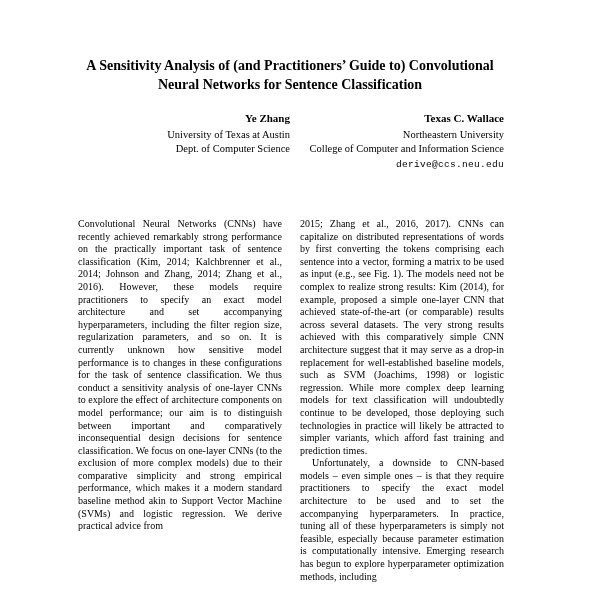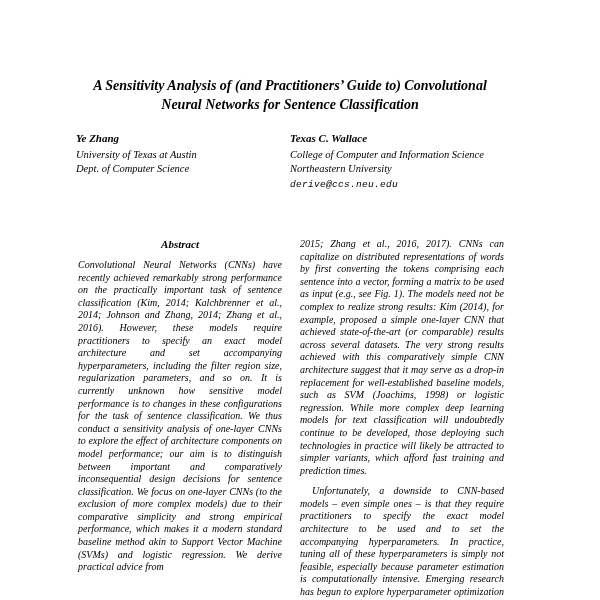--- a/index.html
+++ b/index.html
@@ -11,39 +11,38 @@
     height: 600px;
     background: #ffffff;
     color: #000000;
     font-family: "Liberation Serif", serif;
     overflow: hidden;
   }
   .page {
     box-sizing: border-box;
     width: 576px;
     height: 600px;
-    padding: 76px 72px 0 76px;
+    padding: 56px 72px 0 76px;
     overflow: hidden;
-    font-style: italic;
   }
   .title {
     font-size: 14px;
     font-weight: bold;
     text-align: center;
     line-height: 19px;
     margin: 0 auto;
     max-width: 446px;
   }
   .authors {
     display: flex;
     margin-top: 17px;
   }
   .author {
     flex: 1;
-    text-align: left;
+    text-align: right;
     font-size: 10.5px;
     line-height: 14px;
   }
   .author-name {
     font-weight: bold;
     font-size: 11px;
     margin-bottom: 3px;
   }
   .author-email {
     font-family: "Liberation Mono", monospace;
@@ -68,21 +67,21 @@
   }
   .para {
     font-size: 10px;
     line-height: 12.6px;
     text-align: justify;
     margin: 0;
     hyphens: auto;
     -webkit-hyphens: auto;
   }
   .para + .para {
-    margin-top: 8px;
+    margin-top: 0;
   }
   .indent {
     text-indent: 12px;
   }
   .abstract-col {
     padding: 0 2px;
   }
 </style>
 </head>
 <body>
@@ -94,31 +93,30 @@
   <div class="authors">
 
     <div class="author">
       <div class="author-name">Ye Zhang</div>
       <div class="author-affil">University of Texas at Austin</div>
       <div class="author-affil">Dept. of Computer Science</div>
     </div>
 
     <div class="author">
       <div class="author-name">Texas C. Wallace</div>
+      <div class="author-affil">Northeastern University</div>
       <div class="author-affil">College of Computer and Information Science</div>
-      <div class="author-affil">Northeastern University</div>
       <div class="author-email">derive@ccs.neu.edu</div>
     </div>
 
   </div>
 
   <div class="columns">
 
     <div class="col abstract-col">
-      <div class="abstract-heading">Abstract</div>
       <p class="para">Convolutional Neural Networks (CNNs) have recently achieved remarkably strong performance on the practically important task of sentence classification (Kim, 2014; Kalchbrenner et al., 2014; Johnson and Zhang, 2014; Zhang et al., 2016). However, these models require practitioners to specify an exact model architecture and set accompanying hyperparameters, including the filter region size, regularization parameters, and so on. It is currently unknown how sensitive model performance is to changes in these configurations for the task of sentence classification. We thus conduct a sensitivity analysis of one-layer CNNs to explore the effect of architecture components on model performance; our aim is to distinguish between important and comparatively inconsequential design decisions for sentence classification. We focus on one-layer CNNs (to the exclusion of more complex models) due to their comparative simplicity and strong empirical performance, which makes it a modern standard baseline method akin to Support Vector Machine (SVMs) and logistic regression. We derive practical advice from</p>
     </div>
 
     <div class="col">
       <p class="para">2015; Zhang et al., 2016, 2017). CNNs can capitalize on distributed representations of words by first converting the tokens comprising each sentence into a vector, forming a matrix to be used as input (e.g., see Fig. 1). The models need not be complex to realize strong results: Kim (2014), for example, proposed a simple one-layer CNN that achieved state-of-the-art (or comparable) results across several datasets. The very strong results achieved with this comparatively simple CNN architecture suggest that it may serve as a drop-in replacement for well-established baseline models, such as SVM (Joachims, 1998) or logistic regression. While more complex deep learning models for text classification will undoubtedly continue to be developed, those deploying such technologies in practice will likely be attracted to simpler variants, which afford fast training and prediction times.</p>
       <p class="para indent">Unfortunately, a downside to CNN-based models – even simple ones – is that they require practitioners to specify the exact model architecture to be used and to set the accompanying hyperparameters. In practice, tuning all of these hyperparameters is simply not feasible, especially because parameter estimation is computationally intensive. Emerging research has begun to explore hyperparameter optimization methods, including</p>
     </div>
 
   </div>
 

